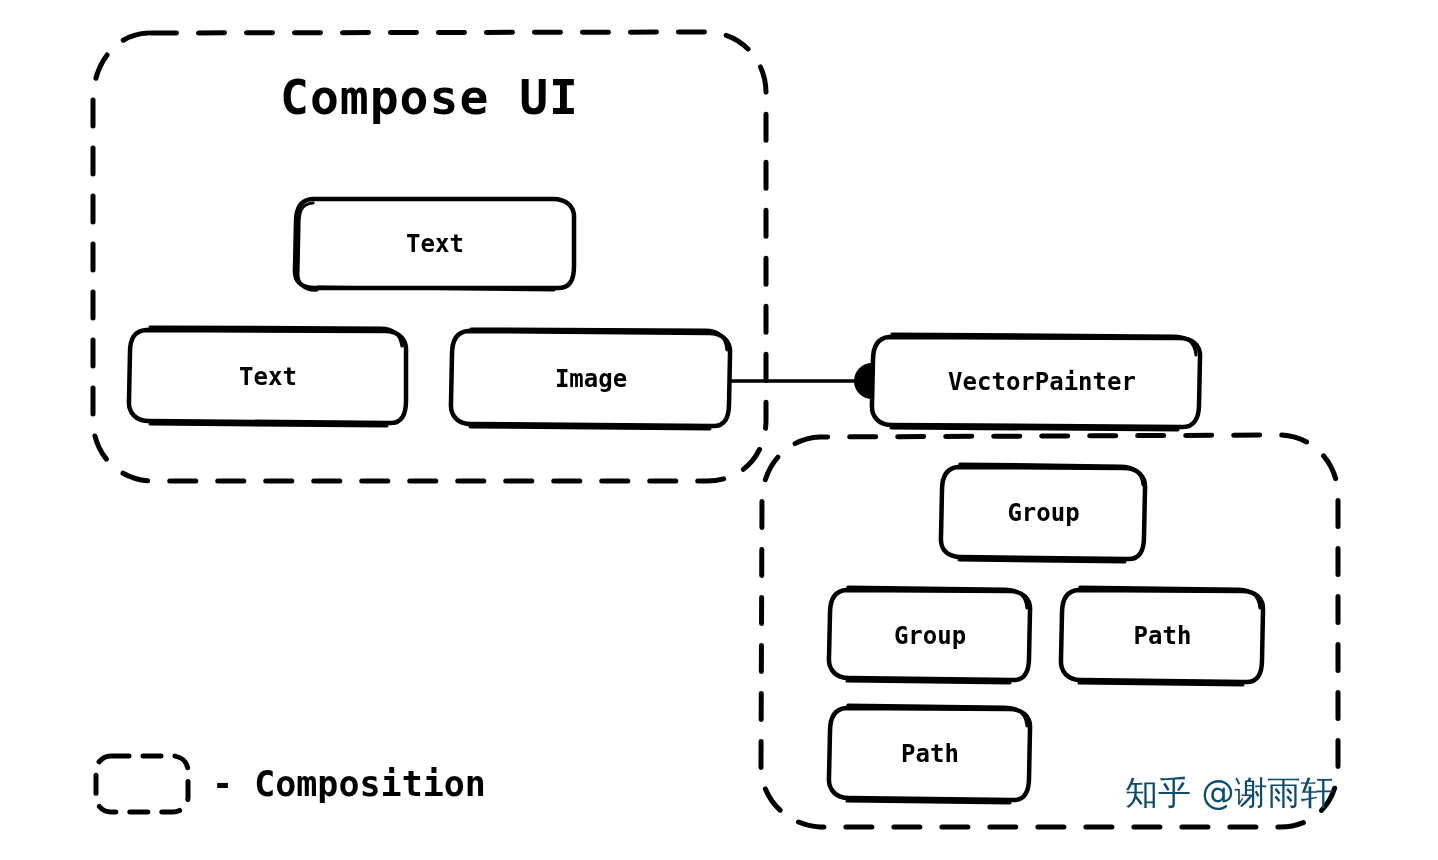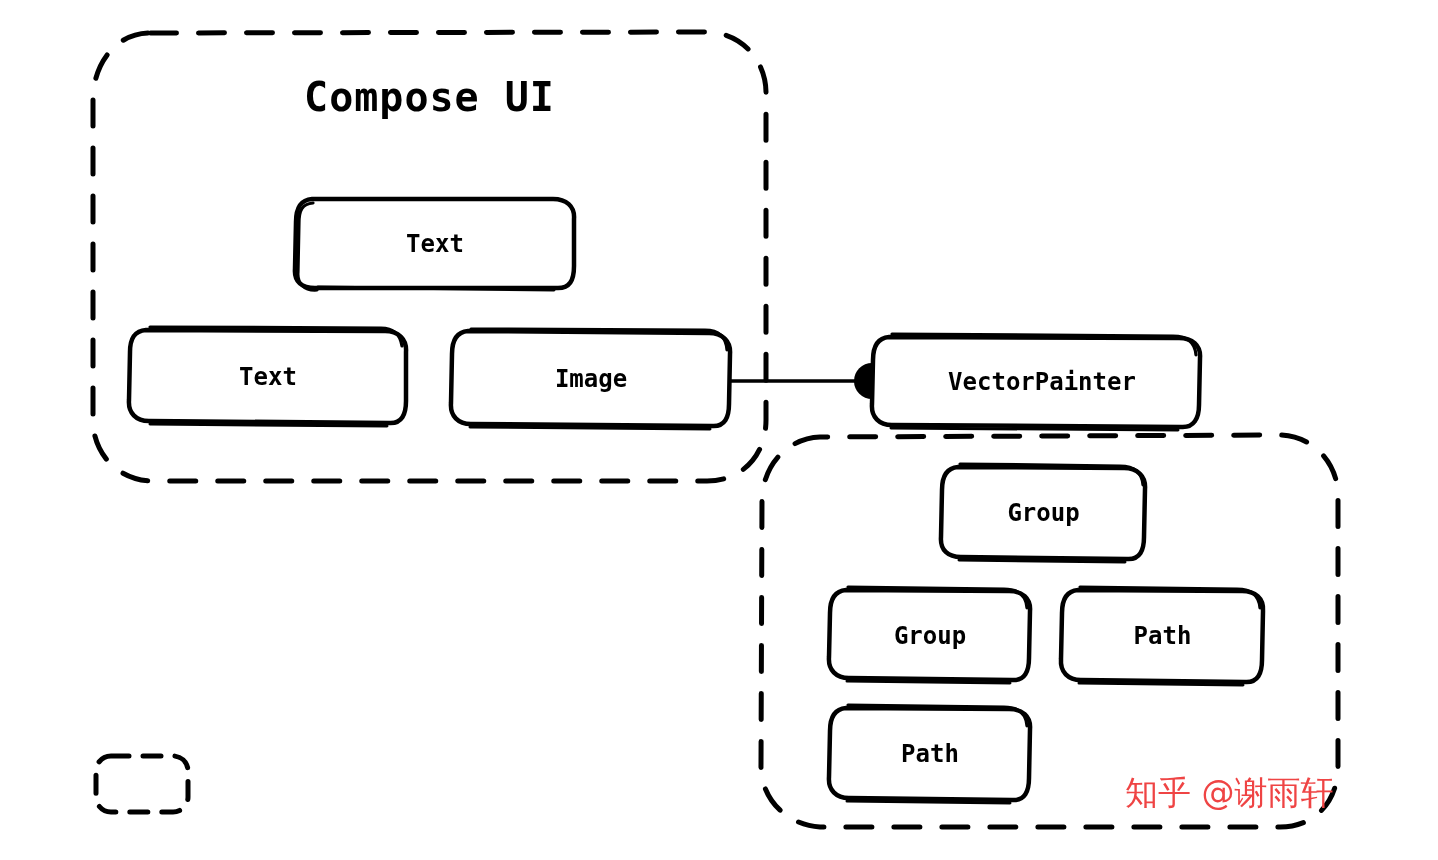--- a/index.html
+++ b/index.html
@@ -31,34 +31,34 @@
     display: flex;
     align-items: center;
     justify-content: center;
     letter-spacing: 0px;
     user-select: none;
   }
   .box-label {
     font-size: 24px;
   }
   #title-compose-ui {
-    font-size: 40px;
+    font-size: 48px;
     letter-spacing: 1px;
   }
   #legend-text {
     font-size: 35px;
     justify-content: flex-start;
   }
   #watermark {
     position: absolute;
     left: 1125px;
     top: 768px;
     width: 300px;
     height: 50px;
-    color: #ef4444;
+    color: #0c4a6e;
     font-family: "DejaVu Sans", "Liberation Sans", sans-serif;
     font-size: 33px;
     display: flex;
     align-items: center;
     justify-content: flex-start;
     white-space: nowrap;
     user-select: none;
   }
   .hit {
     position: absolute;
@@ -158,20 +158,21 @@
   <div class="lbl box-label" style="left:452px; top:333px; width:278px; height:92px;">Image</div>
 
   <div class="lbl box-label" style="left:942px; top:468px; width:203px; height:90px;">Group</div>
 
   <div class="lbl box-label" style="left:830px; top:591px; width:200px; height:89px;">Group</div>
 
   <div class="lbl box-label" style="left:1062px; top:591px; width:201px; height:90px;">Path</div>
 
   <div class="lbl box-label" style="left:830px; top:709px; width:200px; height:90px;">Path</div>
 
+  <div class="lbl" id="legend-text" style="left:212px; top:756px; width:400px; height:56px;">- Composition</div>
 
   <div id="watermark">知乎 @谢雨轩</div>
 
   <div class="hit" style="left:296px; top:199px; width:278px; height:89px;"></div>
   <div class="hit" style="left:130px; top:331px; width:276px; height:92px;"></div>
   <div class="hit" style="left:452px; top:333px; width:278px; height:92px;"></div>
   <div class="hit" style="left:873px; top:337px; width:327px; height:89px;"></div>
   <div class="hit" style="left:942px; top:468px; width:203px; height:90px;"></div>
   <div class="hit" style="left:830px; top:591px; width:200px; height:89px;"></div>
   <div class="hit" style="left:1062px; top:591px; width:201px; height:90px;"></div>

